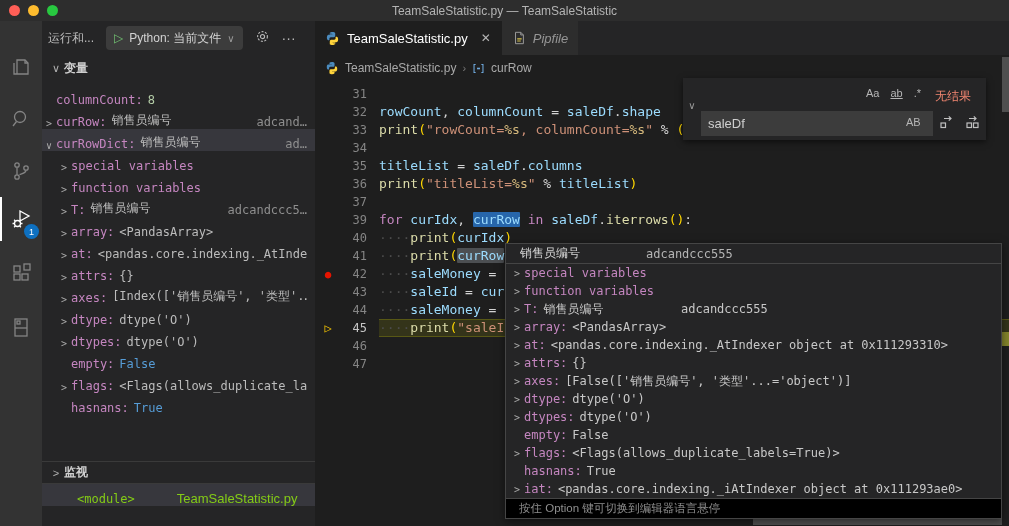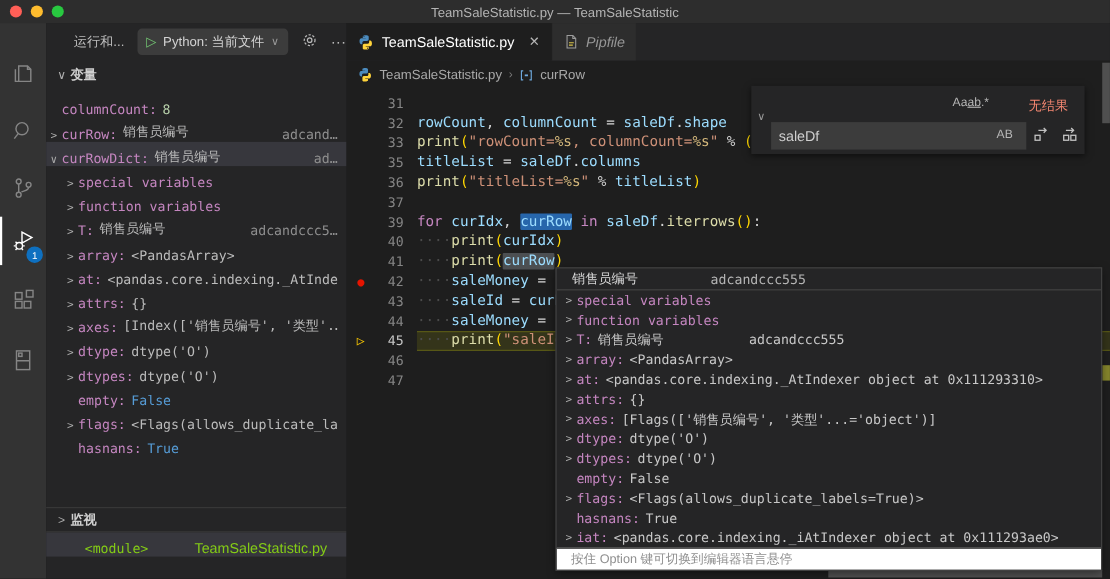--- a/index.html
+++ b/index.html
@@ -18,21 +18,21 @@
   #activitybar { position:absolute; left:0; top:21px; width:42px; height:505px; background:#333333; }
   .act-item { position:absolute; left:0; width:42px; height:44px; display:flex; align-items:center; justify-content:center; color:#858585; }
   .act-item.active { color:#ffffff; border-left:2px solid #ffffff; }
   .act-item svg { width:24px; height:24px; stroke:currentColor; fill:none; stroke-width:1.3; }
   .badge { position:absolute; right:3px; bottom:2px; min-width:15px; height:15px; border-radius:50%;
     background:#0e70c0; color:#fff; font-size:9px; display:flex; align-items:center; justify-content:center; }
 
   
   #sidebar { position:absolute; left:42px; top:21px; width:273px; height:505px; background:#252526; color:#cccccc; }
   #debug-toolbar { position:absolute; left:0; top:0; width:273px; height:34px; display:flex; align-items:center; }
-  #debug-toolbar .pane-label { font-size:12px; color:#bdbdbd; margin-left:25px; white-space:nowrap; }
+  #debug-toolbar .pane-label { font-size:12px; color:#bdbdbd; margin-left:6px; white-space:nowrap; }
   #launch-pill { margin-left:12px; height:24px; background:#3c3c3c; border-radius:4px; display:flex; align-items:center;
     padding:0 8px; gap:6px; font-size:12px; color:#d2d2d2; white-space:nowrap; }
   #launch-pill .play { color:#71c271; font-size:12px; }
   #launch-pill .chev { color:#9a9a9a; font-size:10px; }
   .tb-icon { color:#b9b9b9; margin-left:12px; font-size:14px; }
   .section-hdr { position:absolute; left:0; width:273px; height:22px; display:flex; align-items:center;
     font-size:12px; font-weight:bold; color:#cfcfcf; border-top:1px solid #3a3a3a; }
   .section-hdr .twist { width:16px; margin-left:6px; color:#b0b0b0; font-weight:normal; font-size:11px; text-align:center; }
   .section-hdr .right-note { margin-left:auto; margin-right:10px; font-weight:normal; font-size:11px; color:#9f9f9f; }
   #vars-hdr { top:34px; height:26px; border-top:none; }
@@ -76,41 +76,41 @@
   #ovr-current { position:absolute; right:0; top:311px; width:7px; height:14px; background:#85852c; }
   #hscroll { position:absolute; left:438px; top:497px; width:249px; height:7px; background:#4f4f4f; }
 
   
   #find-widget { position:absolute; left:683px; top:78px; width:303px; height:62px; background:#252526;
     box-shadow:0 2px 6px rgba(0,0,0,.55); display:block; z-index:5; }
   #find-widget .toggle { position:absolute; left:2px; top:22px; width:14px; color:#9a9a9a; font-size:10px; text-align:center; }
   .fw-input { position:absolute; left:18px; width:232px; height:25px; background:#3c3c3c; border:none; color:#cfcfcf;
     font-size:13px; padding:0 64px 0 7px; font-family:"Liberation Sans", sans-serif; outline:none; }
   #fw-find { top:4px; } #fw-replace { top:33px; padding-right:30px; }
-  .fw-opts { position:absolute; display:flex; gap:0; align-items:flex-end; color:#b6b6b6; font-size:11px; }
+  .fw-opts { position:absolute; display:flex; gap:11px; align-items:flex-end; color:#b6b6b6; font-size:11px; }
   #find-opts { left:183px; top:9px; } #replace-opts { left:223px; top:38px; }
   .fw-opt.underl { text-decoration:underline; }
   #fw-result { position:absolute; left:252px; top:10px; font-size:12px; color:#f48771; white-space:nowrap; }
   #replace-btns { position:absolute; left:256px; top:36px; display:flex; gap:10px; color:#c0c0c0; }
   #replace-btns svg { width:16px; height:16px; stroke:currentColor; fill:none; stroke-width:1.2; }
 
   
   #debug-hover { position:absolute; left:505px; top:243px; width:497px; height:276px; background:#252526;
     border:1px solid #454545; box-shadow:0 2px 8px rgba(0,0,0,.5); z-index:4; overflow:hidden; }
   #hover-hdr { height:20px; display:flex; align-items:center; border-bottom:1px solid #454545;
     font-family:"DejaVu Sans Mono", monospace; font-size:12px; }
   #hover-hdr .hname { margin-left:14px; color:#d8d8d8; }
   #hover-hdr .hval { position:absolute; left:140px; color:#b5b5b5; }
   .hov-row { height:18px; display:flex; align-items:center; font-family:"DejaVu Sans Mono", monospace; font-size:12px; white-space:nowrap; position:relative; }
   .hov-row .twisty { width:14px; margin-left:4px; text-align:center; color:#ababab; font-size:10px; flex:none; }
   .hov-row .var-val { color:#c8c8c8; }
   .hov-row .tailpos { position:absolute; left:175px; color:#c8c8c8; }
   #hover-clip { height:5px; overflow:hidden; }
   #hover-footer { position:absolute; left:0; bottom:0; width:100%; height:20px; border-top:1px solid #454545;
-    display:flex; align-items:center; font-size:11.5px; color:#8f8f8f; padding-left:13px; background:#ffffff; }
+    display:flex; align-items:center; font-size:11.5px; color:#8f8f8f; padding-left:13px; background:#000000; }
 </style>
 </head>
 <body>
 
 <div id="titlebar">
   <div class="lights">
     <span class="light r"></span>
     <span class="light y"></span>
     <span class="light g"></span>
   </div>
@@ -323,20 +323,25 @@
         <span class="lnum">32</span>
         <span class="ltext"><span class="tk-var">rowCount</span><span class="tk-op">, </span><span class="tk-var">columnCount</span><span class="tk-op"> = </span><span class="tk-var">saleDf</span><span class="tk-op">.</span><span class="tk-var">shape</span></span>
       </div>
       <div class="code-line">
         <span class="gut"></span>
         <span class="lnum">33</span>
         <span class="ltext"><span class="tk-fn">print</span><span class="tk-brk">(</span><span class="tk-str">"rowCount=</span><span class="tk-fmt">%s</span><span class="tk-str">, columnCount=</span><span class="tk-fmt">%s</span><span class="tk-str">"</span><span class="tk-op"> % </span><span class="tk-brk">(</span><span class="tk-var">rowC</span></span>
       </div>
       <div class="code-line">
         <span class="gut"></span>
+        <span class="lnum">34</span>
+        <span class="ltext"></span>
+      </div>
+      <div class="code-line">
+        <span class="gut"></span>
         <span class="lnum">35</span>
         <span class="ltext"><span class="tk-var">titleList</span><span class="tk-op"> = </span><span class="tk-var">saleDf</span><span class="tk-op">.</span><span class="tk-var">columns</span></span>
       </div>
       <div class="code-line">
         <span class="gut"></span>
         <span class="lnum">36</span>
         <span class="ltext"><span class="tk-fn">print</span><span class="tk-brk">(</span><span class="tk-str">"titleList=</span><span class="tk-fmt">%s</span><span class="tk-str">"</span><span class="tk-op"> % </span><span class="tk-var">titleList</span><span class="tk-brk">)</span></span>
       </div>
       <div class="code-line">
         <span class="gut"></span>
@@ -455,21 +460,21 @@
         <span class="var-val">&lt;pandas.core.indexing._AtIndexer object at 0x111293310&gt;</span>
       </div>
       <div class="hov-row">
         <span class="twisty">&gt;</span>
         <span class="var-name">attrs:</span>
         <span class="var-val">{}</span>
       </div>
       <div class="hov-row">
         <span class="twisty">&gt;</span>
         <span class="var-name">axes:</span>
-        <span class="var-val">[Flags(['销售员编号', '类型'...='object')]</span>
+        <span class="var-val">[False(['销售员编号', '类型'...='object')]</span>
       </div>
       <div class="hov-row">
         <span class="twisty">&gt;</span>
         <span class="var-name">dtype:</span>
         <span class="var-val">dtype('O')</span>
       </div>
       <div class="hov-row">
         <span class="twisty">&gt;</span>
         <span class="var-name">dtypes:</span>
         <span class="var-val">dtype('O')</span>

